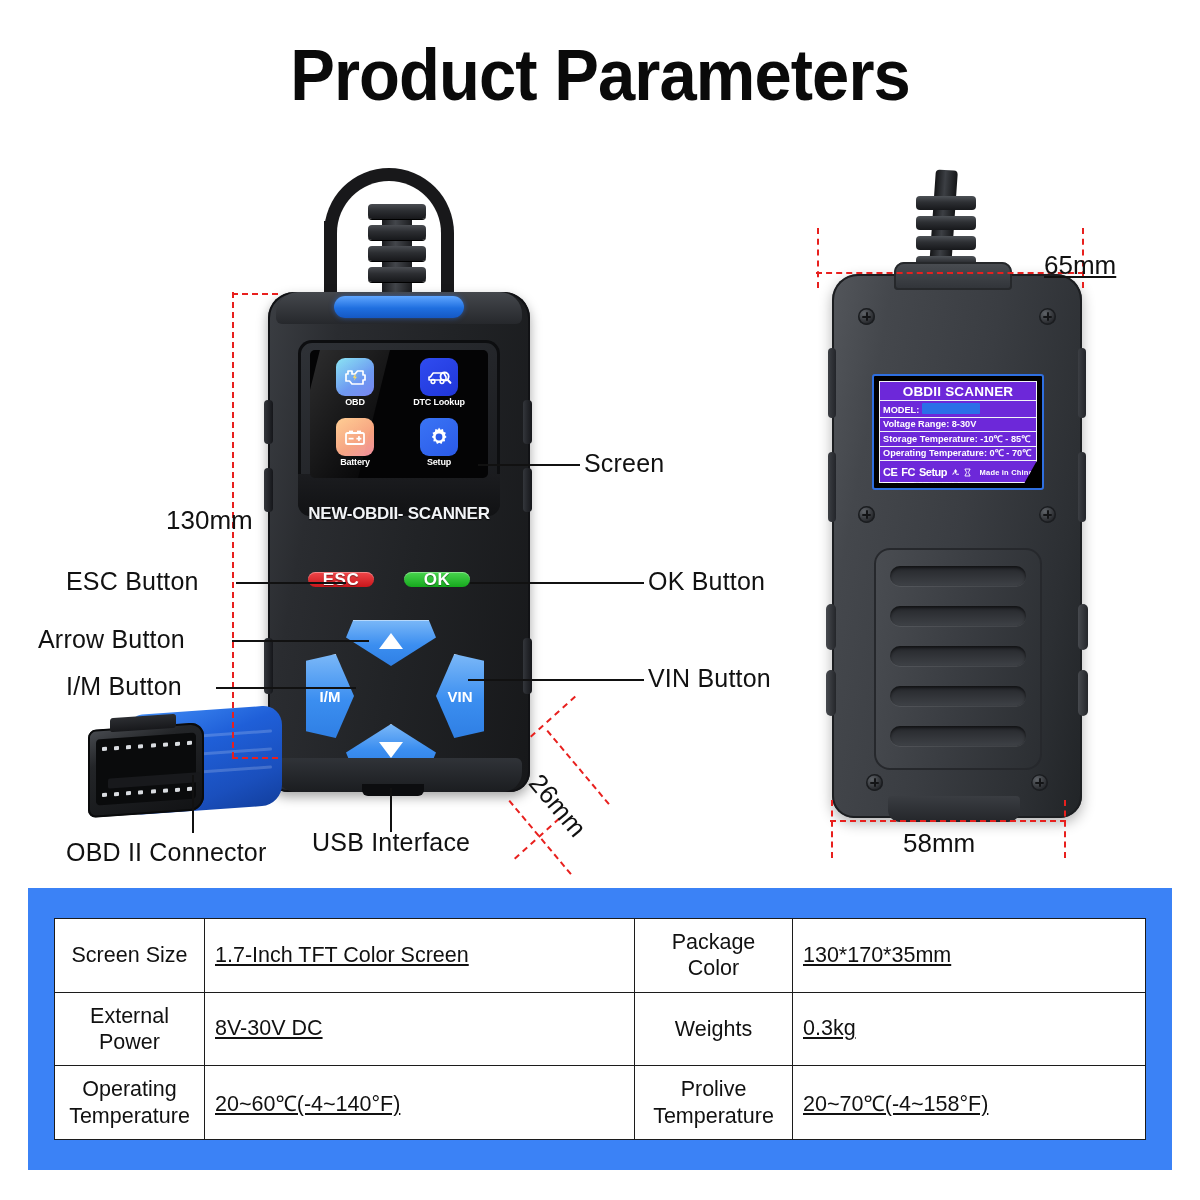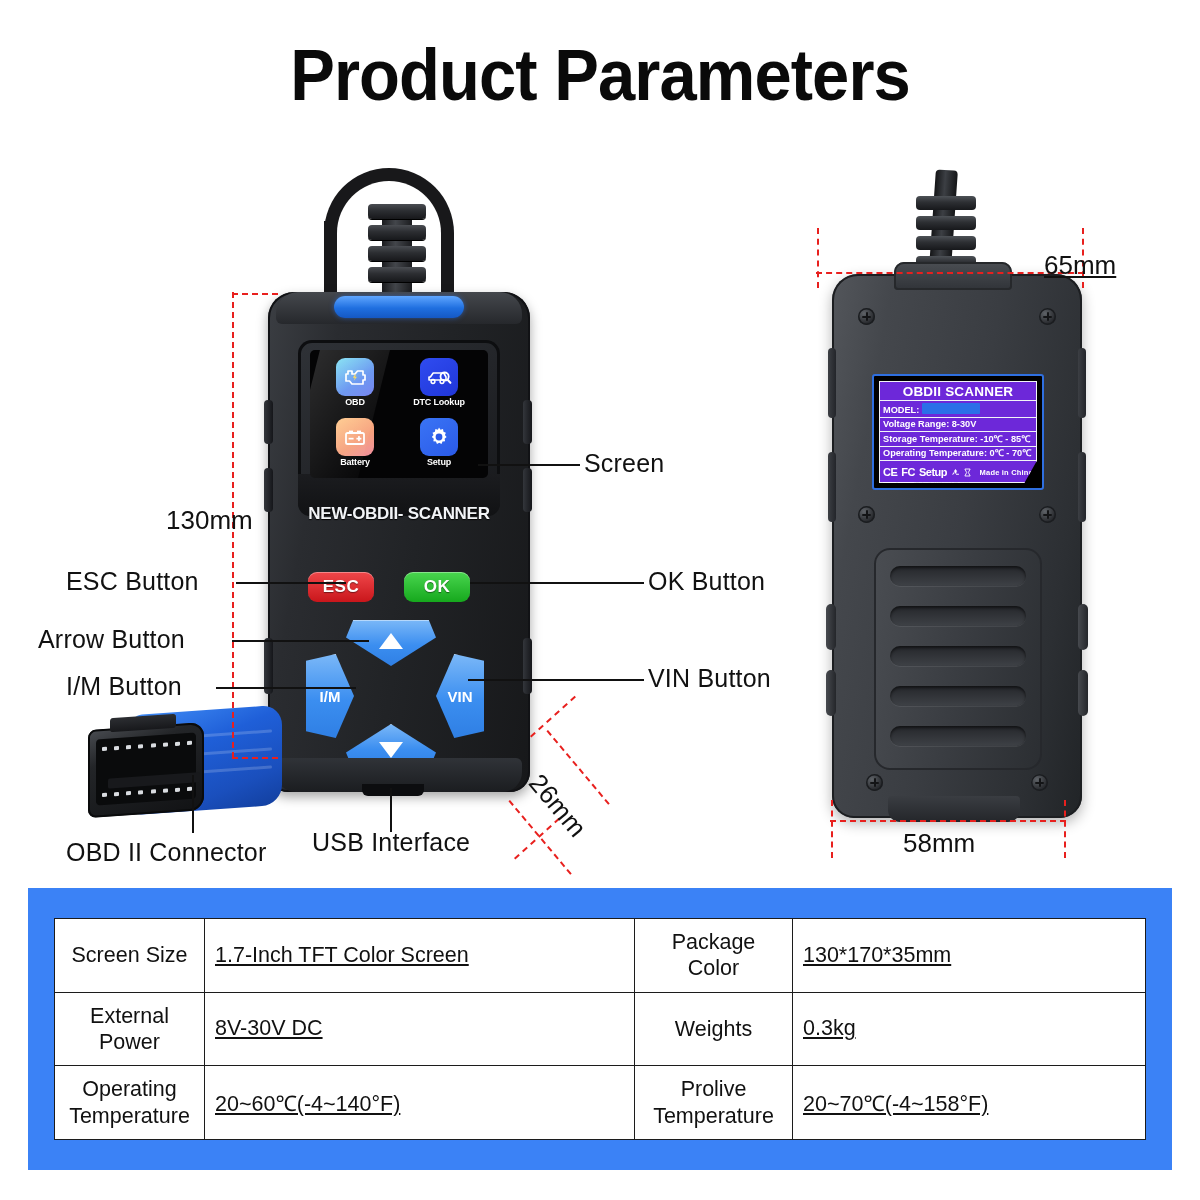--- a/index.html
+++ b/index.html
@@ -171,21 +171,21 @@
     margin-top: 20px;
   }
   .f-brand-plate{
     position:absolute; left:36px; top:306px; width:202px; height:42px;
     background: linear-gradient(180deg,#1b1c1f,#111214);
     border-radius: 0 0 12px 12px;
   }
 
   
   .btn-esc, .btn-ok {
-    position: absolute; top: 404px; width: 66px; height: 30px;
+    position: absolute; top: 404px; width: 66px; height: 15px;
     border-radius: 9px;
     display:flex; align-items:center; justify-content:center;
     color:#fff; font-weight:bold; font-size:17px;
     letter-spacing:.5px;
     text-shadow: 0 1px 1px rgba(0,0,0,.45);
   }
   .btn-esc { left: 46px; background: linear-gradient(180deg,#f0474a,#c9161b); box-shadow: inset 0 1px 0 rgba(255,255,255,.35); }
   .btn-ok  { left: 142px; background: linear-gradient(180deg,#49d64f,#16a81d); box-shadow: inset 0 1px 0 rgba(255,255,255,.35); }
 
   .dpad { position: absolute; left: 44px; top: 452px; width: 170px; height: 150px; }

